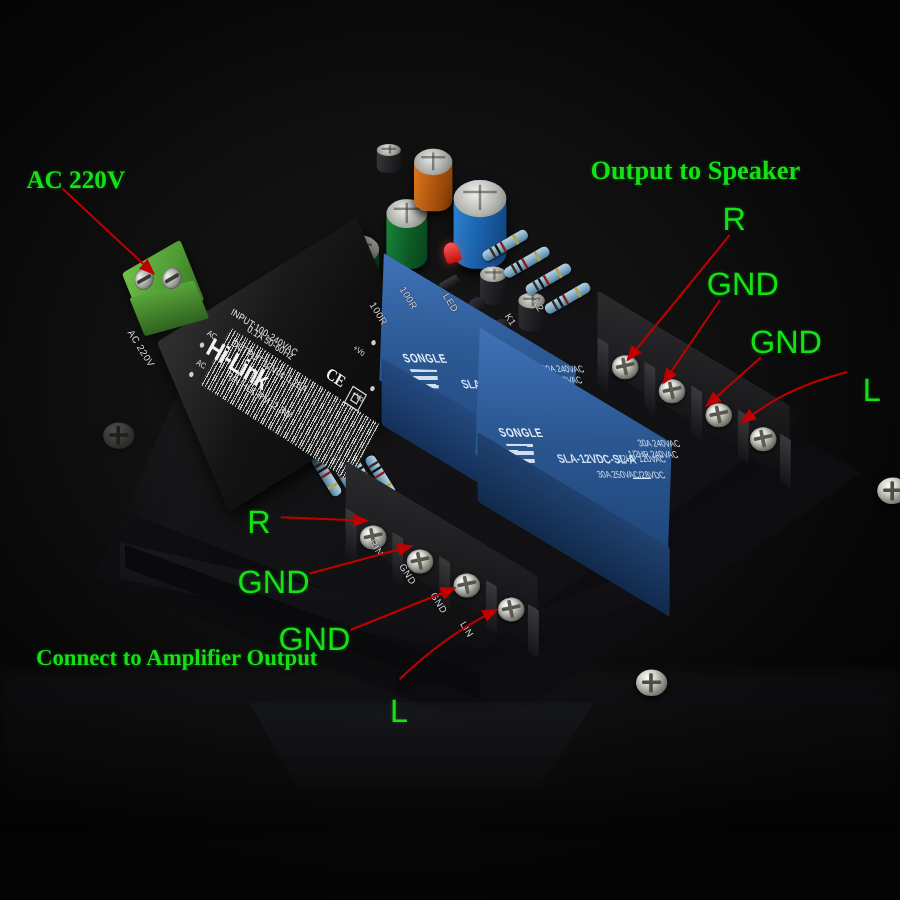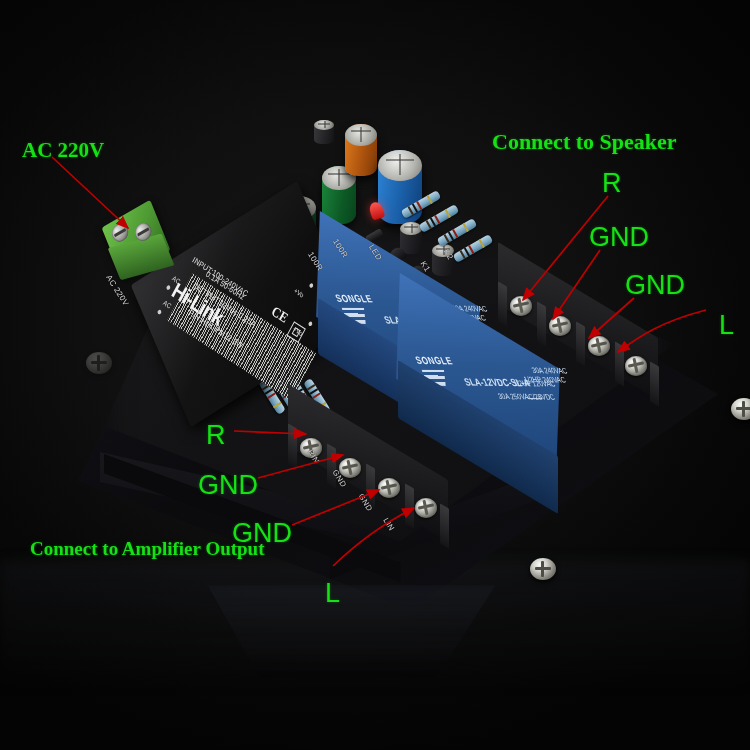--- a/index.html
+++ b/index.html
@@ -346,21 +346,21 @@
       <path d="M706 310 C 660 322, 640 336, 618 352"></path>
       <line x1="234" y1="431" x2="306" y2="434"></line>
       <line x1="258" y1="478" x2="343" y2="455"></line>
       <line x1="292" y1="525" x2="379" y2="490"></line>
       <path d="M333 566 C 360 540, 390 520, 414 508"></path>
     </g>
   </svg>
 
   <div id="anno-layer">
       <div class="anno head" style="left: 22px; top: 138px; font-size: 21px; color: rgb(22, 224, 22);">AC 220V</div>
-      <div class="anno head" style="left: 492px; top: 129px; font-size: 22px; color: rgb(22, 224, 22);">Connect to Speaker</div>
+      <div class="anno head" style="left: 492px; top: 129px; font-size: 22px; color: rgb(22, 224, 22);">Output to Speaker</div>
       <div class="anno head" style="left: 30px; top: 538px; font-size: 19px; color: rgb(22, 224, 22);">Connect to Amplifier Output</div>
       <div class="anno pin" style="left: 602px; top: 168px; font-size: 27px; color: rgb(22, 224, 22);">R</div>
       <div class="anno pin" style="left: 589px; top: 222px; font-size: 27px; color: rgb(22, 224, 22);">GND</div>
       <div class="anno pin" style="left: 625px; top: 270px; font-size: 27px; color: rgb(22, 224, 22);">GND</div>
       <div class="anno pin" style="left: 719px; top: 310px; font-size: 27px; color: rgb(22, 224, 22);">L</div>
       <div class="anno pin" style="left: 206px; top: 420px; font-size: 27px; color: rgb(22, 224, 22);">R</div>
       <div class="anno pin" style="left: 198px; top: 470px; font-size: 27px; color: rgb(22, 224, 22);">GND</div>
       <div class="anno pin" style="left: 232px; top: 518px; font-size: 27px; color: rgb(22, 224, 22);">GND</div>
       <div class="anno pin" style="left: 325px; top: 578px; font-size: 27px; color: rgb(22, 224, 22);">L</div>
     </div>

